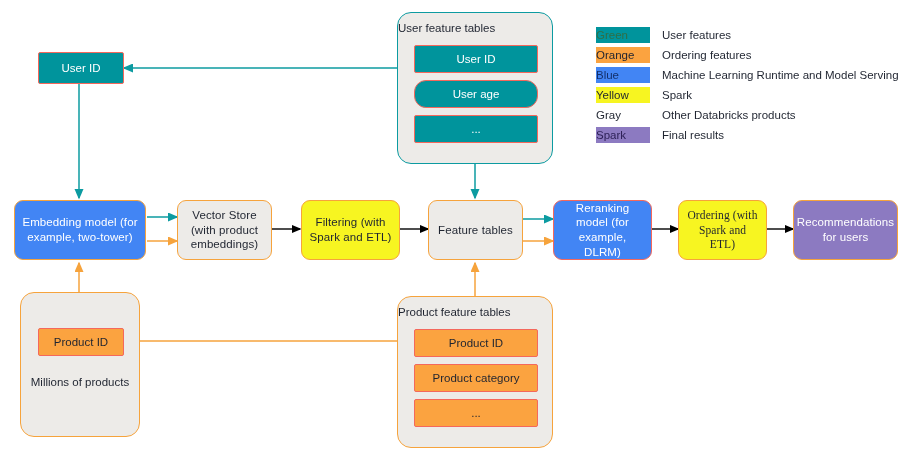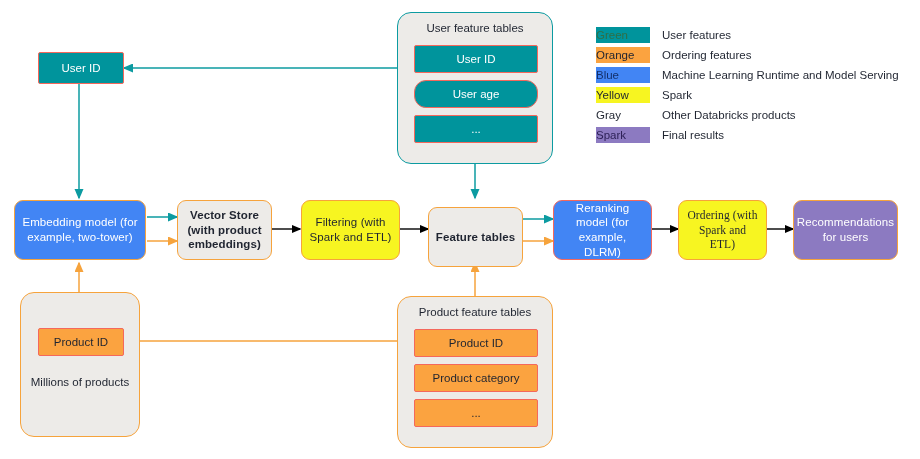--- a/index.html
+++ b/index.html
@@ -15,39 +15,39 @@
     position:absolute;box-sizing:border-box;
     display:flex;align-items:center;justify-content:center;text-align:center;
     font-size:11.5px;line-height:1.28;letter-spacing:.1px;
     border-radius:9px;padding:3px 6px;
   }
   .container{
     position:absolute;box-sizing:border-box;border-radius:14px;
     background:#edebe8;
   }
   .container .ctitle{
-    position:absolute;left:0;right:0;top:9px;text-align:center;
+    position:absolute;left:0;right:0;top:9px;
     font-size:11.5px;color:#1f2430;
   }
   .container .cnote{
     position:absolute;left:0;right:0;text-align:center;
     font-size:11.5px;color:#1f2430;
   }
   .chip{
     position:absolute;box-sizing:border-box;
     display:flex;align-items:center;justify-content:center;
     font-size:11.5px;border-radius:2px;
   }
   .teal{background:#00949c;border:1.6px solid #f4685c;color:#ffffff;} 
   .orangechip{background:#fba340;border:1.6px solid #f4685c;color:#1f2430;}
   .blue{background:#4285f4;color:#ffffff;}
   .blue.obrd{border:1.6px solid #f6a33c;}
   .blue.rbrd{border:1.6px solid #f4685c;}
   .yellow{background:#f7f521;border:1.6px solid #f6a33c;color:#1f2430;}
-  .gray{background:#edebe8;border:1.6px solid #f6a33c;color:#1f2430;font-weight:bold;}
+  .gray{background:#edebe8;border:1.6px solid #f6a33c;color:#1f2430;}
   .purple{background:#8c7ac1;border:1.6px solid #f6a33c;color:#ffffff;}
   .cteal{border:1.6px solid #0c9ba1;}
   .corange{border:1.6px solid #f6a33c;}
 
   
   #legend{position:absolute;left:596px;top:26px;width:320px;}
   .lrow{display:flex;align-items:center;height:18px;margin-bottom:2px;}
   .lswatch{
     width:54px;box-sizing:border-box;font-size:11.5px;line-height:16px;
     padding-left:0;text-align:left;color:#1f2430;
@@ -162,21 +162,21 @@
   </div>
 
   <div class="node gray" style="left:177px;top:200px;width:95px;height:60px;">
     <span>Vector Store (with product embeddings)</span>
   </div>
 
   <div class="node yellow" style="left:301px;top:200px;width:99px;height:60px;">
     <span>Filtering (with Spark and ETL)</span>
   </div>
 
-  <div class="node gray" style="left:428px;top:200px;width:95px;height:60px;margin-top:7px;">
+  <div class="node gray" style="left:428px;top:200px;width:95px;height:60px;">
     <span>Feature tables</span>
   </div>
 
   <div class="node blue rbrd" style="left:553px;top:200px;width:99px;height:60px;">
     <span>Reranking model (for example, DLRM)</span>
   </div>
 
   <div class="node yellow" style="left:678px;top:200px;width:89px;height:60px;font-family:Liberation Serif, serif;">
     <span>Ordering (with Spark and ETL)</span>
   </div>

